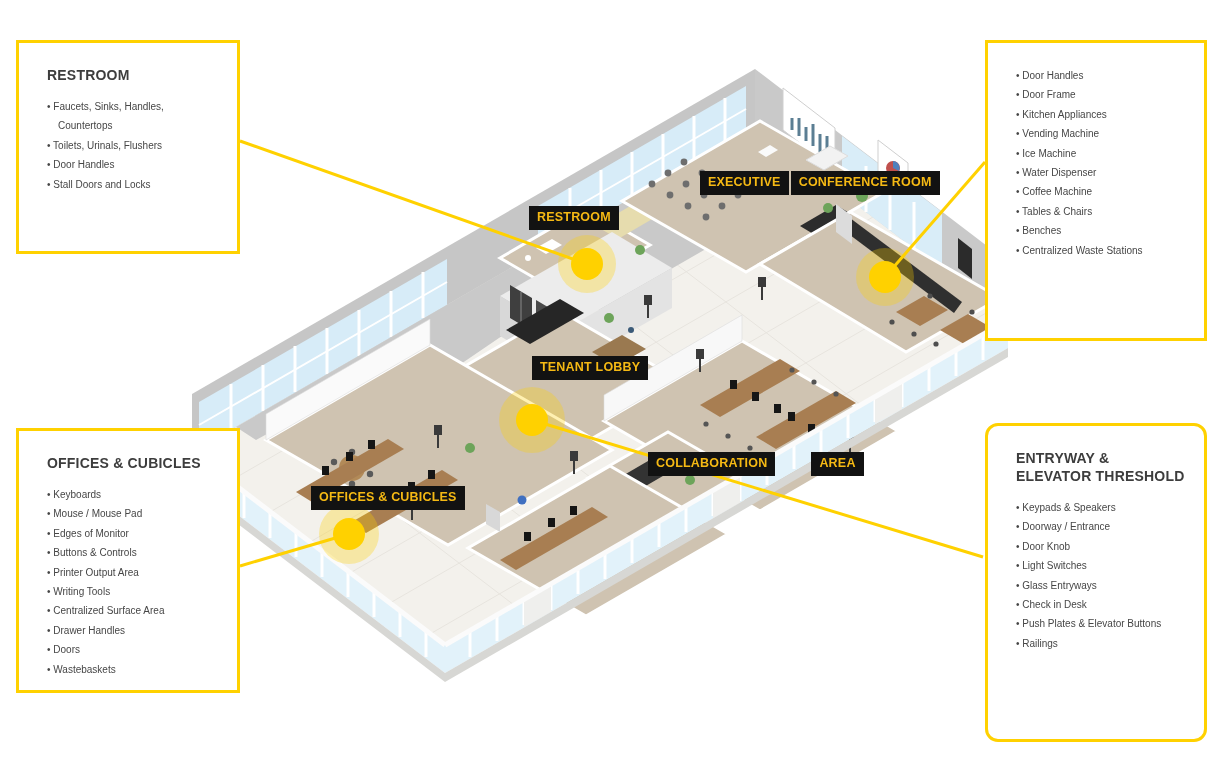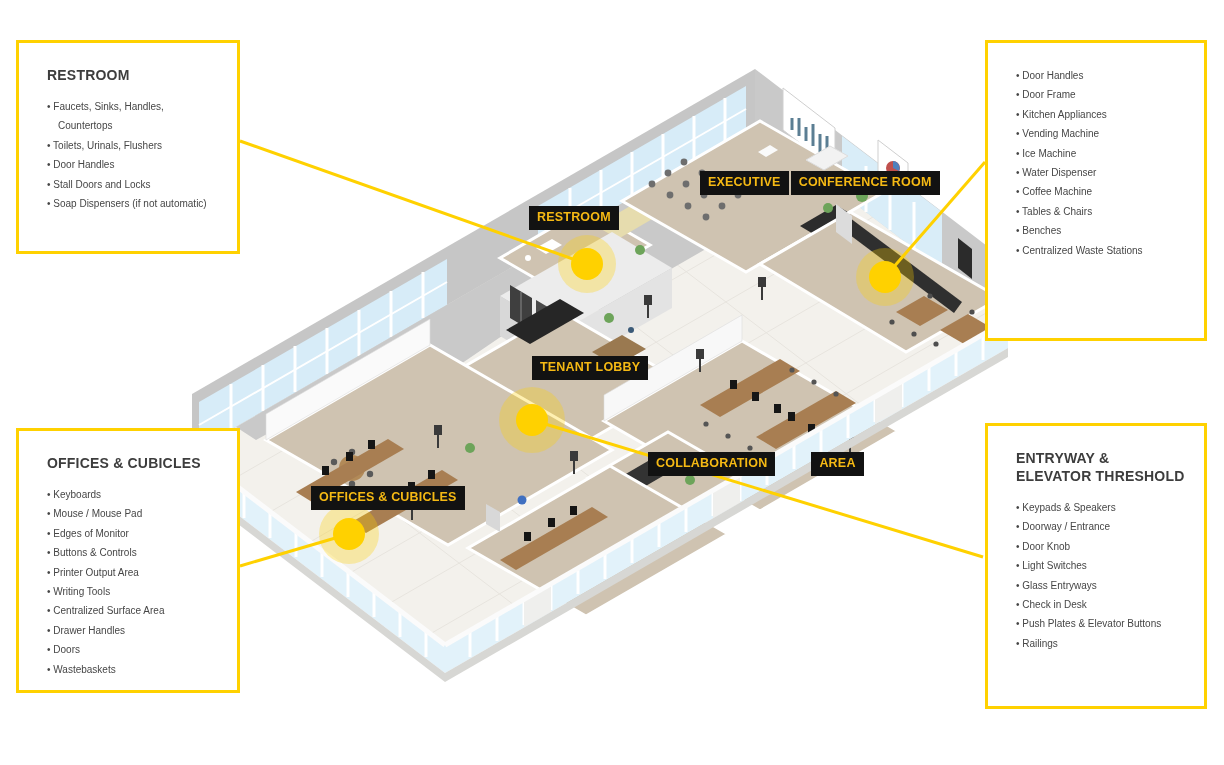--- a/index.html
+++ b/index.html
@@ -12,21 +12,21 @@
            box-sizing:border-box;padding:23px 16px 14px 28px;}
   .callout h3{margin:0 0 13px 0;font-size:14px;line-height:18px;color:var(--heading,#3d3d3d);
               font-weight:bold;letter-spacing:.2px;}
   .callout ul{margin:0;padding:0;list-style:none;font-size:10px;line-height:19.4px;
               color:var(--body,#464646);}
   .callout li{padding-left:11px;text-indent:-11px;}
   .callout li::before{content:"• ";}
   #co-restroom  {left:16px; top:40px;  width:224px;height:214px;}
   #co-breakrooms{left:985px;top:40px;  width:222px;height:301px;}
   #co-offices   {left:16px; top:428px; width:224px;height:265px;}
-  #co-entryway  {left:985px;top:423px; width:222px;height:286px;}
+  #co-entryway  {left:985px;top:423px; width:222px;height:319px;border-radius:13px;}
 
   
   .maplbl{position:absolute;display:flex;flex-direction:row;align-items:center;gap:2px;}
   .maplbl span{background:var(--labelbg,#121212);color:var(--labelfg,#F5B914);
                font-weight:bold;font-size:12.5px;line-height:1;padding:5px 8px 6px;
                white-space:nowrap;letter-spacing:.2px;}
   #lbl-restroom{left:529px;top:206px;}
   #lbl-exec    {left:700px;top:171px;width:155px;}
   #lbl-lobby   {left:532px;top:356px;align-items:flex-end;}
   #lbl-collab  {left:648px;top:452px;width:120px;gap:36px;}
@@ -354,21 +354,20 @@
     <span>OFFICES &amp; CUBICLES</span>
   </div>
 
   <div class="callout" id="co-restroom">
     <h3>RESTROOM</h3>
     <ul>
         <li>Faucets, Sinks, Handles, Countertops</li>
         <li>Toilets, Urinals, Flushers</li>
         <li>Door Handles</li>
         <li>Stall Doors and Locks</li>
-        <li>Soap Dispensers (if not automatic)</li>
       </ul>
   </div>
   <div class="callout" id="co-breakrooms">
     <ul>
         <li>Door Handles</li>
         <li>Door Frame</li>
         <li>Kitchen Appliances</li>
         <li>Vending Machine</li>
         <li>Ice Machine</li>
         <li>Water Dispenser</li>

